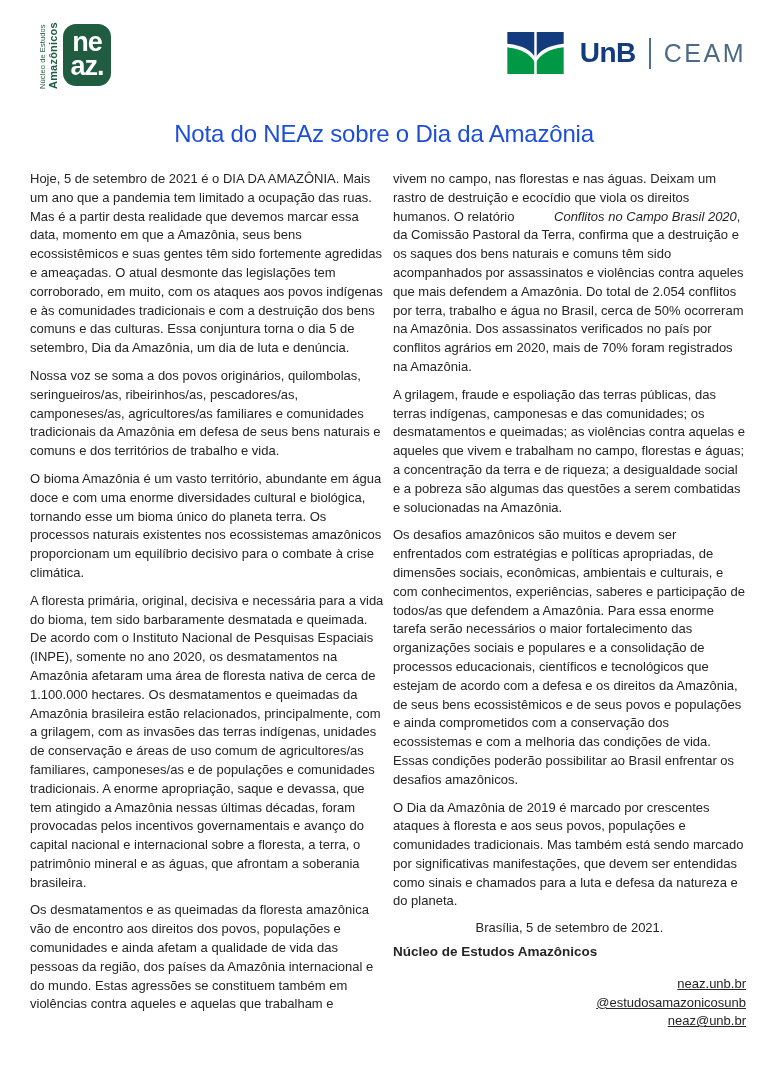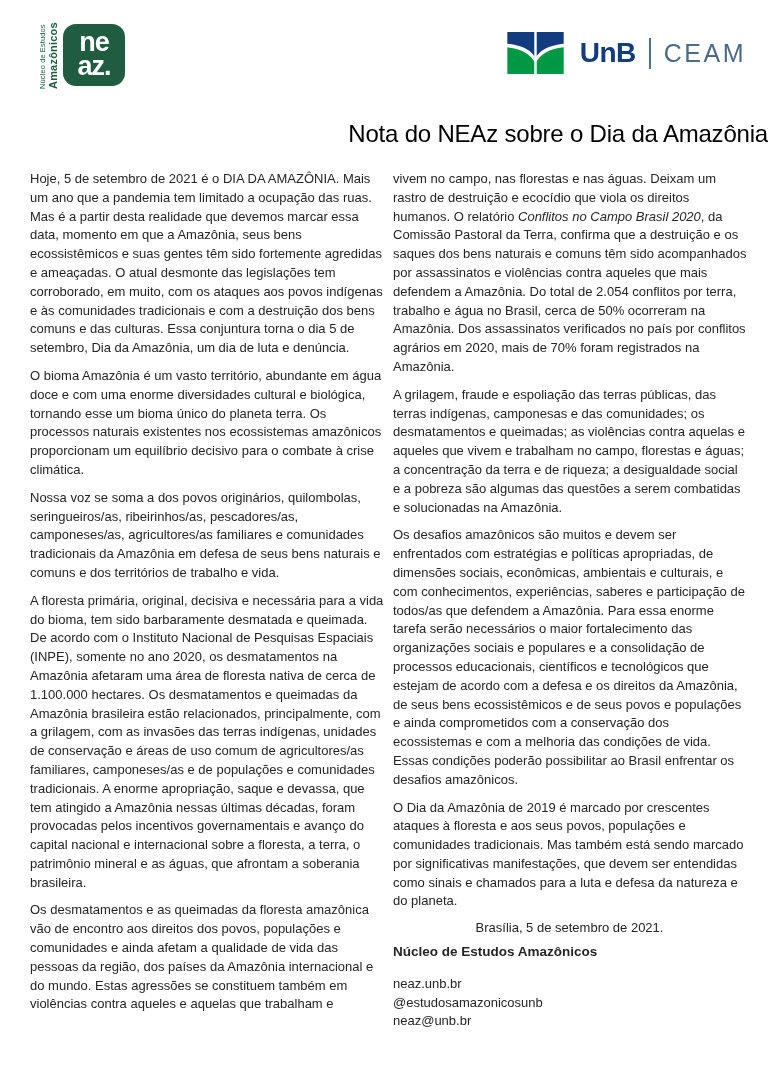--- a/index.html
+++ b/index.html
@@ -18,43 +18,43 @@
   
   .neaz{position:absolute;left:30px;top:16px;width:110px;height:78px;}
   .neaz-vert{
     position:absolute;left:-17px;top:27px;width:66px;height:26px;
     transform:rotate(-90deg);display:flex;flex-direction:column;justify-content:flex-end;
     color:var(--neaz-green);text-align:left;
   }
   .nv1{font-size:7.5px;line-height:9px;letter-spacing:0.1px;}
   .nv2{font-size:11px;line-height:12px;font-weight:bold;letter-spacing:0.2px;}
   .neaz-mark{
-    position:absolute;left:33px;top:8px;width:62px;height:62px;
+    position:absolute;left:33px;top:8px;width:48px;height:62px;
     background:var(--neaz-green);border-radius:13px;color:#fff;
     display:flex;flex-direction:column;align-items:center;justify-content:center;
     font-weight:bold;
   }
   .nm1{font-size:27px;line-height:23px;letter-spacing:-1px;}
   .nm2{font-size:27px;line-height:25px;letter-spacing:-1px;}
   
   .unb{position:absolute;right:22px;top:30px;display:flex;align-items:center;height:46px;}
   .unb-sym{width:57px;height:42px;display:block;}
   .unb-txt{font-size:28px;font-weight:bold;color:var(--unb-blue);margin-left:16px;letter-spacing:-0.5px;}
   .unb-sep{width:2px;height:31px;background:#51708d;margin:0 13px;}
   .unb-unit{font-size:25px;color:var(--unb-unit);letter-spacing:2.5px;}
   
-  .title{margin:22px 0 0;text-align:right;font-size:24px;font-weight:400;color:#000000;letter-spacing:-0.2px;}
+  .title{margin:22px 0 0;text-align:center;font-size:24px;font-weight:400;color:#1d4ed8;letter-spacing:-0.2px;}
   
   .cols{display:flex;gap:8px;padding:0 20px 0 30px;margin-top:22px;}
   .col{flex:1;min-width:0;}
   .para{margin:0 0 9px;font-size:13px;line-height:18.8px;letter-spacing:0;}
-  .para i{font-style:italic;}
+  .para i{font-style:italic;margin-left:36px;}
   .place-date{margin:5px 2px 0 0;text-align:center;font-size:13px;}
   .signature{margin:9px 0 0;text-align:left;font-size:13.5px;font-weight:bold;}
-  .contacts{margin:16px 2px 16px 0;text-align:left;font-size:13px;line-height:18.5px;}
+  .contacts{margin:16px 2px 16px 0;text-align:right;font-size:13px;line-height:18.5px;text-decoration:underline;}
 </style>
 </head>
 <body>
 
 <div class="page">
   <header class="hdr">
     <div class="neaz">
       <div class="neaz-vert">
         <span class="nv1">Núcleo de Estudos</span>
         <span class="nv2">Amazônicos</span>
@@ -74,22 +74,22 @@
       <span class="unb-sep"></span>
       <span class="unb-unit">CEAM</span>
     </div>
   </header>
 
   <h1 class="title">Nota do NEAz sobre o Dia da Amazônia</h1>
 
   <main class="cols">
     <section class="col">
         <p class="para">Hoje, 5 de setembro de 2021 é o DIA DA AMAZÔNIA. Mais um ano que a pandemia tem limitado a ocupação das ruas. Mas é a partir desta realidade que devemos marcar essa data, momento em que a Amazônia, seus bens ecossistêmicos e suas gentes têm sido fortemente agredidas e ameaçadas. O atual desmonte das legislações tem corroborado, em muito, com os ataques aos povos indígenas e às comunidades tradicionais e com a destruição dos bens comuns e das culturas. Essa conjuntura torna o dia 5 de setembro, Dia da Amazônia, um dia de luta e denúncia.</p>
+        <p class="para">Nossa voz se soma a dos povos originários, quilombolas, seringueiros/as, ribeirinhos/as, pescadores/as, camponeses/as, agricultores/as familiares e comunidades tradicionais da Amazônia em defesa de seus bens naturais e comuns e dos territórios de trabalho e vida.</p>
         <p class="para">O bioma Amazônia é um vasto território, abundante em água doce e com uma enorme diversidades cultural e biológica, tornando esse um bioma único do planeta terra. Os processos naturais existentes nos ecossistemas amazônicos proporcionam um equilíbrio decisivo para o combate à crise climática.</p>
-        <p class="para">Nossa voz se soma a dos povos originários, quilombolas, seringueiros/as, ribeirinhos/as, pescadores/as, camponeses/as, agricultores/as familiares e comunidades tradicionais da Amazônia em defesa de seus bens naturais e comuns e dos territórios de trabalho e vida.</p>
         <p class="para">A floresta primária, original, decisiva e necessária para a vida do bioma, tem sido barbaramente desmatada e queimada. De acordo com o Instituto Nacional de Pesquisas Espaciais (INPE), somente no ano 2020, os desmatamentos na Amazônia afetaram uma área de floresta nativa de cerca de 1.100.000 hectares. Os desmatamentos e queimadas da Amazônia brasileira estão relacionados, principalmente, com a grilagem, com as invasões das terras indígenas, unidades de conservação e áreas de uso comum de agricultores/as familiares, camponeses/as e de populações e comunidades tradicionais. A enorme apropriação, saque e devassa, que tem atingido a Amazônia nessas últimas décadas, foram provocadas pelos incentivos governamentais e avanço do capital nacional e internacional sobre a floresta, a terra, o patrimônio mineral e as águas, que afrontam a soberania brasileira.</p>
         <p class="para">Os desmatamentos e as queimadas da floresta amazônica vão de encontro aos direitos dos povos, populações e comunidades e ainda afetam a qualidade de vida das pessoas da região, dos países da Amazônia internacional e do mundo. Estas agressões se constituem também em violências contra aqueles e aquelas que trabalham e</p>
       </section>
     <section class="col">
       <div>
           <p class="para">vivem no campo, nas florestas e nas águas. Deixam um rastro de destruição e ecocídio que viola os direitos humanos. O relatório <i>Conflitos no Campo Brasil 2020</i>, da Comissão Pastoral da Terra, confirma que a destruição e os saques dos bens naturais e comuns têm sido acompanhados por assassinatos e violências contra aqueles que mais defendem a Amazônia. Do total de 2.054 conflitos por terra, trabalho e água no Brasil, cerca de 50% ocorreram na Amazônia. Dos assassinatos verificados no país por conflitos agrários em 2020, mais de 70% foram registrados na Amazônia.</p>
           <p class="para">A grilagem, fraude e espoliação das terras públicas, das terras indígenas, camponesas e das comunidades; os desmatamentos e queimadas; as violências contra aquelas e aqueles que vivem e trabalham no campo, florestas e águas; a concentração da terra e de riqueza; a desigualdade social e a pobreza são algumas das questões a serem combatidas e solucionadas na Amazônia.</p>
           <p class="para">Os desafios amazônicos são muitos e devem ser enfrentados com estratégias e políticas apropriadas, de dimensões sociais, econômicas, ambientais e culturais, e com conhecimentos, experiências, saberes e participação de todos/as que defendem a Amazônia. Para essa enorme tarefa serão necessários o maior fortalecimento das organizações sociais e populares e a consolidação de processos educacionais, científicos e tecnológicos que estejam de acordo com a defesa e os direitos da Amazônia, de seus bens ecossistêmicos e de seus povos e populações e ainda comprometidos com a conservação dos ecossistemas e com a melhoria das condições de vida. Essas condições poderão possibilitar ao Brasil enfrentar os desafios amazônicos.</p>
           <p class="para">O Dia da Amazônia de 2019 é marcado por crescentes ataques à floresta e aos seus povos, populações e comunidades tradicionais. Mas também está sendo marcado por significativas manifestações, que devem ser entendidas como sinais e chamados para a luta e defesa da natureza e do planeta.</p>
         </div>

